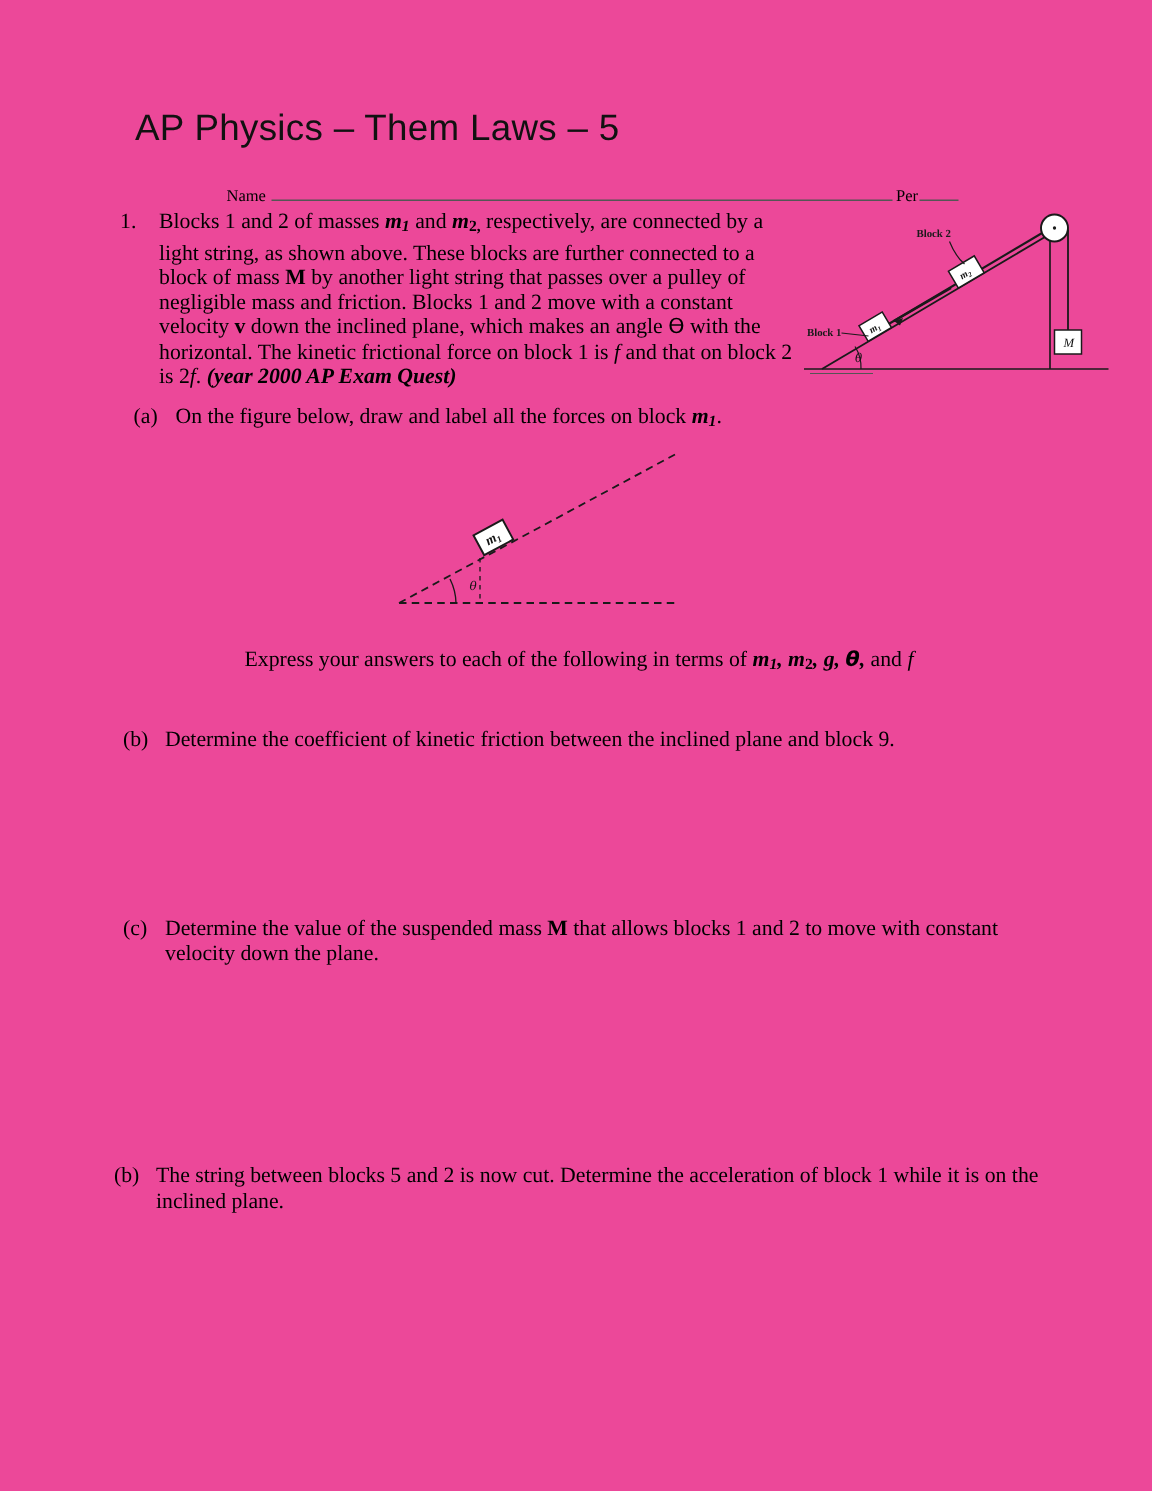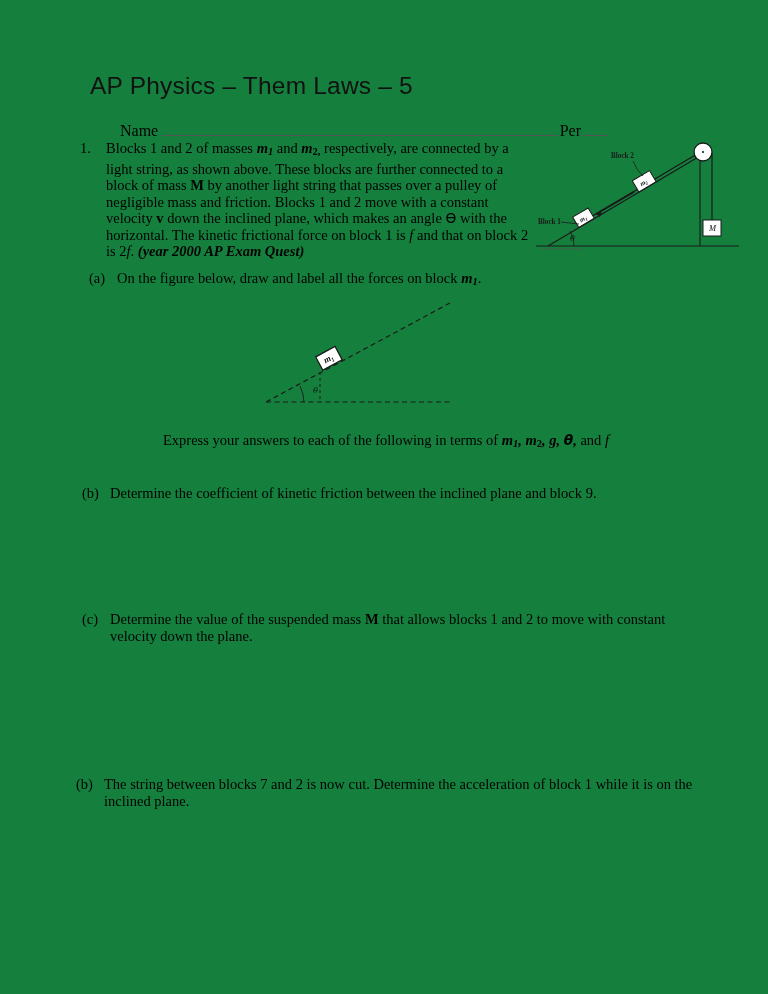--- a/index.html
+++ b/index.html
@@ -13,47 +13,47 @@
     height: 994px;
     position: relative;
     font-family: "Liberation Serif", "DejaVu Serif", serif;
     color: #000000;
     overflow: hidden;
   }
 
   .page {
     position: absolute;
     inset: 0;
-    background: #15803d;
+    background: #ec4899;
     text-decoration: underline;
   }
 
   
   .doc-title {
     position: absolute;
     left: 90px;
     top: 72px;
     font-family: "Liberation Sans", "DejaVu Sans", sans-serif;
     font-size: 24.5px;
     font-weight: 400;
     letter-spacing: 0.2px;
     white-space: nowrap;
     color: #111;
   }
 
   
   .nameline {
     position: absolute;
-    left: 120px;
+    left: 151px;
     top: 122px;
     width: 490px;
     height: 16px;
     display: flex;
     align-items: baseline;
-    font-size: 16px;
+    font-size: 11px;
   }
   .nameline .lbl { white-space: nowrap; }
   .rule {
     flex: 1 1 auto;
     border-bottom: 1px solid #555;
     height: 11px;
     margin: 0 2px 0 4px;
   }
   .rule.short { flex: 0 0 26px; margin-left: 1px; }
 
@@ -246,16 +246,16 @@
     <span class="txt">Determine the coefficient of kinetic friction between the inclined plane and block 9.</span>
   </div>
 
   <div class="part part-c">
     <span class="tag">(c)</span>
     <span class="txt">Determine the value of the suspended mass <b class="up">M</b> that allows blocks 1 and 2 to move with constant velocity down the plane.</span>
   </div>
 
   <div class="part part-d">
     <span class="tag">(b)</span>
-    <span class="txt">The string between blocks 7 and 2 is now cut. Determine the acceleration of block 1 while it is on the inclined plane.</span>
+    <span class="txt">The string between blocks 5 and 2 is now cut. Determine the acceleration of block 1 while it is on the inclined plane.</span>
   </div>
 
 </div>
 
 </body></html>

